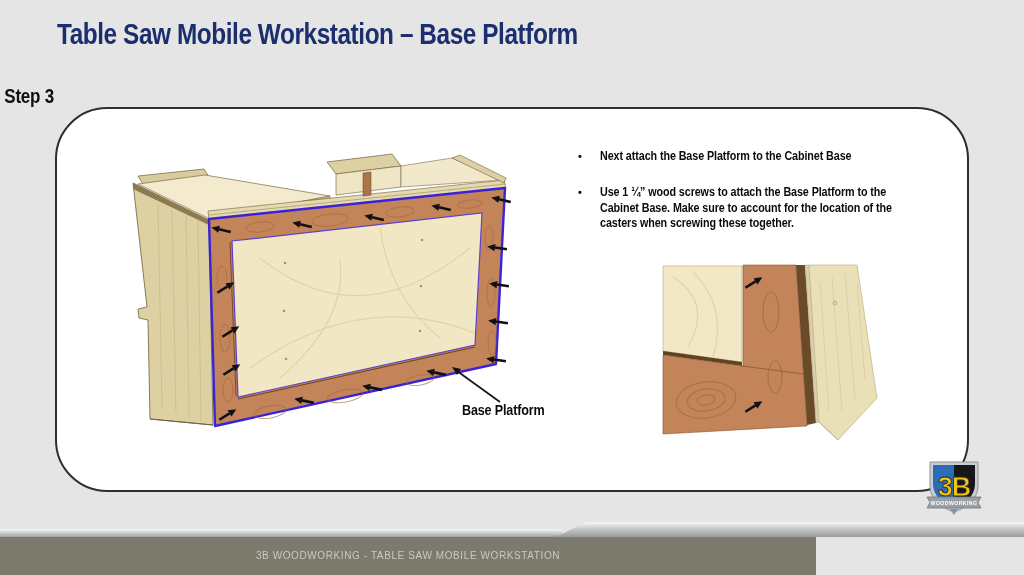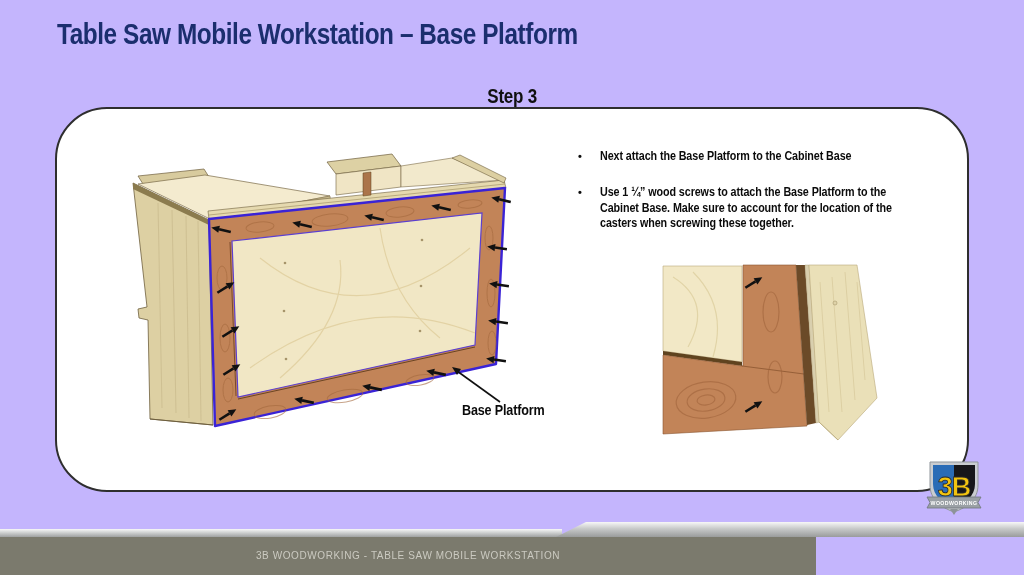--- a/index.html
+++ b/index.html
@@ -1,29 +1,29 @@
 <!DOCTYPE html>
 <html><head>
 <meta charset="utf-8">
 <style>
   * { margin:0; padding:0; box-sizing:border-box; }
   html,body { background:#ffffff; }
   body {
     width:1024px; height:575px; position:relative; overflow:hidden;
     font-family:"Liberation Sans", sans-serif;
   }
-  #slide { position:absolute; inset:0; background:#c4b5fd; }
+  #slide { position:absolute; inset:0; background:#e5e5e5; }
 
   .slide-title {
     position:absolute; left:57px; top:18px;
     font-size:29px; font-weight:bold; color:#1b2e6e;
     letter-spacing:-0.5px; white-space:nowrap;
     transform:scaleX(0.84); transform-origin:left top;
   }
-  .step-wrap { position:absolute; left:0; top:85px; width:1024px; text-align:center; }
+  .step-wrap { position:absolute; left:0; top:85px; width:1024px; text-align:left; }
   .step-label {
     display:inline-block; font-size:20px; font-weight:bold; color:#101010;
     transform:scaleX(0.85); transform-origin:center top; letter-spacing:-0.3px;
   }
 
   .content-panel {
     position:absolute; left:55px; top:107px; width:914px; height:385px;
     border:2px solid #2e2e2e; border-radius:52px; background:#fff;
   }
 

